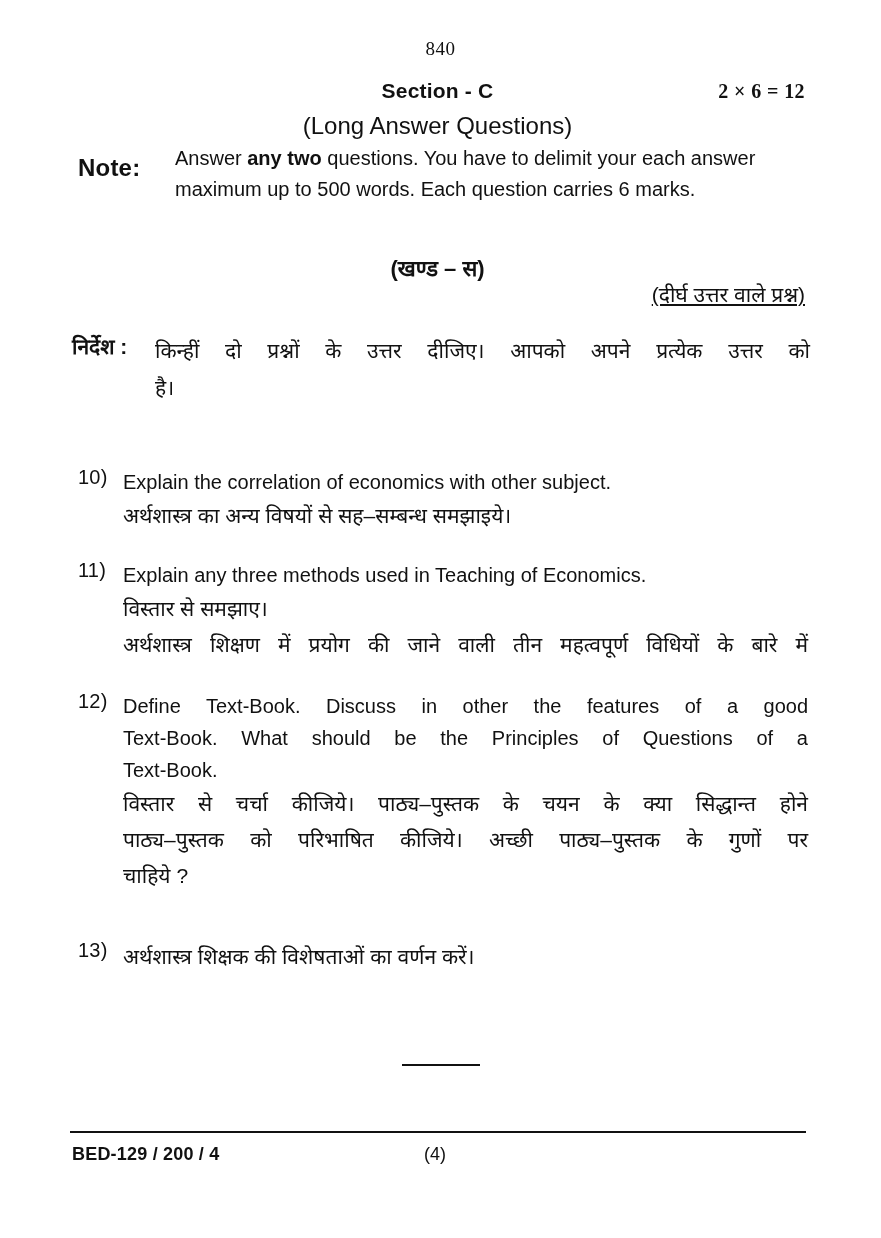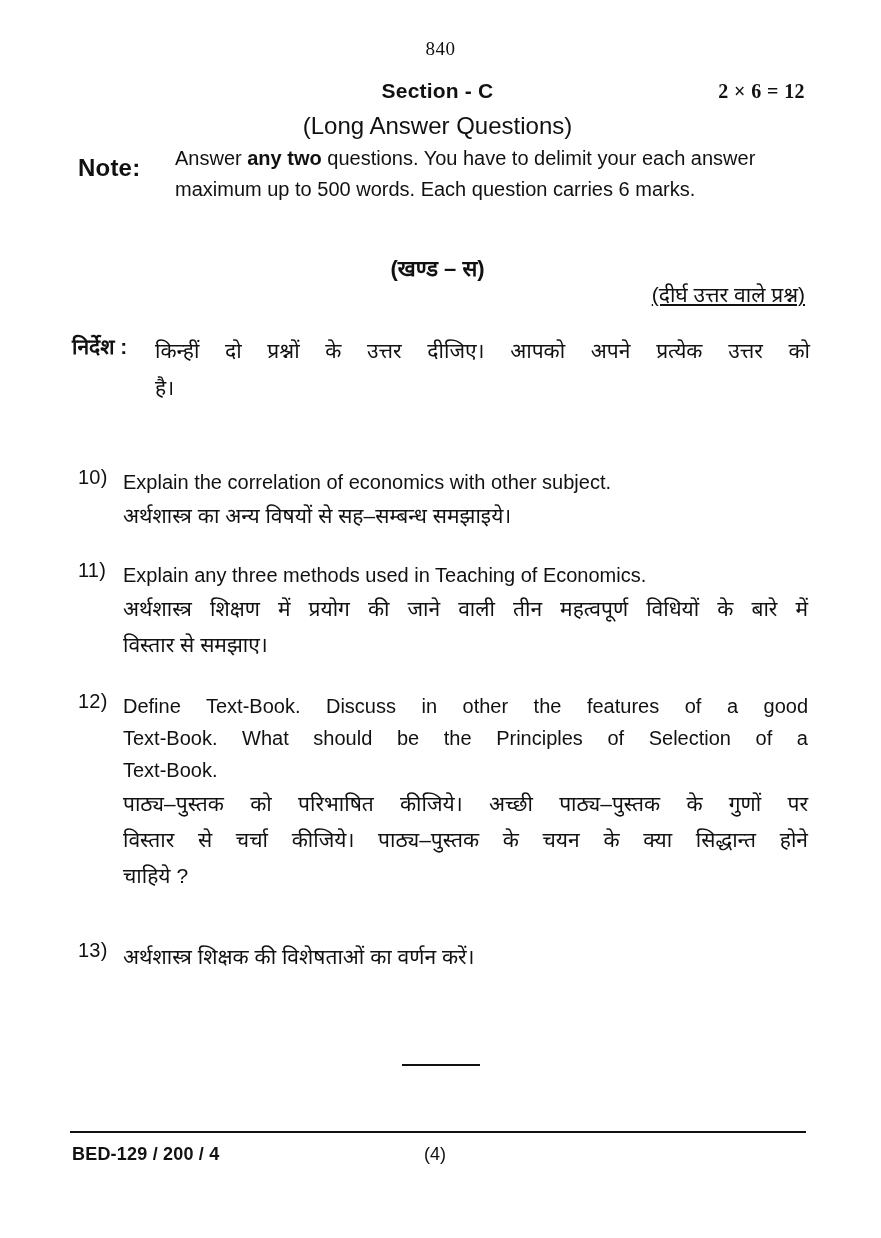--- a/index.html
+++ b/index.html
@@ -244,37 +244,37 @@
       <div class="q-en">Explain the correlation of economics with other subject.</div>
       <div class="q-hi">अर्थशास्त्र का अन्य विषयों से सह–सम्बन्ध समझाइये।</div>
     </div>
   </div>
 
   <div class="q" style="top:559px;">
     <div class="q-num">11)</div>
     <div class="q-body">
       <div class="q-en">Explain any three methods used in Teaching of Economics.</div>
       <div class="q-hi">
+        <span class="ln">विस्तार से समझाए।</span>
         <span class="ln j">अर्थशास्त्र शिक्षण में प्रयोग की जाने वाली तीन महत्वपूर्ण विधियों के बारे में</span>
-        <span class="ln">विस्तार से समझाए।</span>
       </div>
     </div>
   </div>
 
   <div class="q" style="top:690px;">
     <div class="q-num">12)</div>
     <div class="q-body">
       <div class="q-en justify">
         <span class="ln j">Define Text-Book. Discuss in other the features of a good</span>
-        <span class="ln j">Text-Book. What should be the Principles of Selection of a</span>
+        <span class="ln j">Text-Book. What should be the Principles of Questions of a</span>
         <span class="ln">Text-Book.</span>
       </div>
       <div class="q-hi">
+        <span class="ln j">विस्तार से चर्चा कीजिये। पाठ्य–पुस्तक के चयन के क्या सिद्धान्त होने</span>
         <span class="ln j">पाठ्य–पुस्तक को परिभाषित कीजिये। अच्छी पाठ्य–पुस्तक के गुणों पर</span>
-        <span class="ln j">विस्तार से चर्चा कीजिये। पाठ्य–पुस्तक के चयन के क्या सिद्धान्त होने</span>
         <span class="ln">चाहिये ?</span>
       </div>
     </div>
   </div>
 
   <div class="q" style="top:939px;">
     <div class="q-num">13)</div>
     <div class="q-body">
       <div class="q-hi">अर्थशास्त्र शिक्षक की विशेषताओं का वर्णन करें।</div>
     </div>

